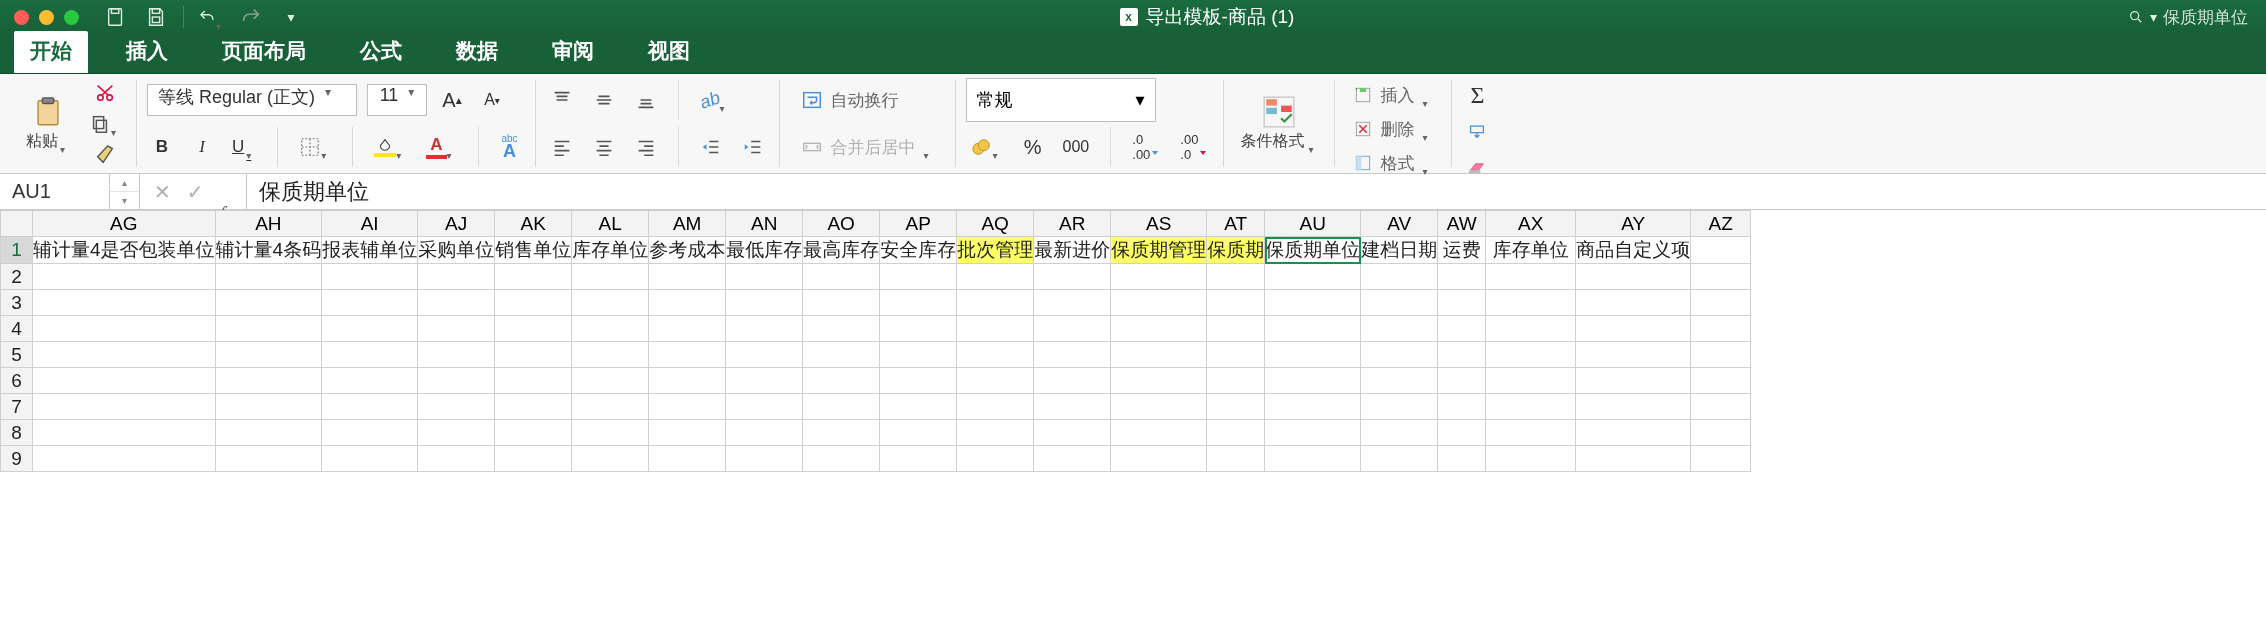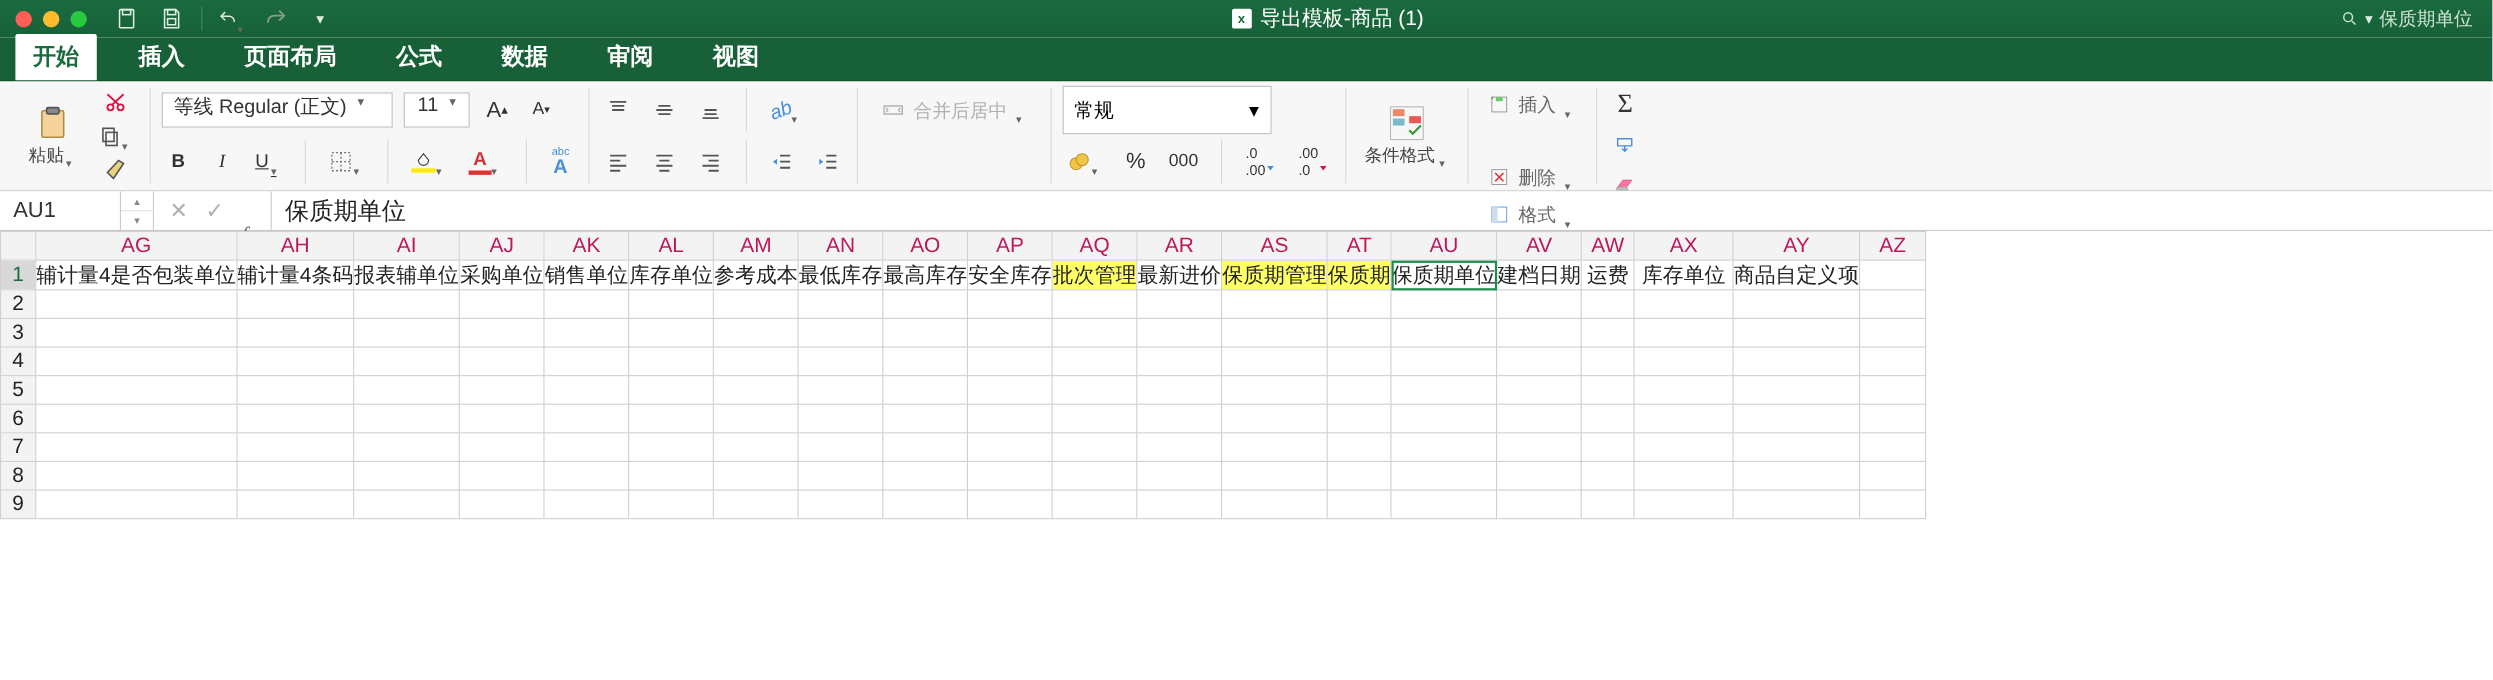--- a/index.html
+++ b/index.html
@@ -54,21 +54,21 @@
   .namebox-spin div { flex:1; display:flex; align-items:center; justify-content:center; font-size:10px; color:#888; border-bottom:1px solid #e4e4e4;}
   .namebox-spin div:last-child { border-bottom:none;}
   .fbtns { display:flex; align-items:center; gap:16px; padding:0 14px; border-right:1px solid #c9c9c9; color:#b0b0b0; font-size:20px;}
   .fbtns .fx { font-style:italic; color:#666; font-family: "Times New Roman", serif; margin-top: 45px;}
   .fval { flex:1; display:flex; align-items:center; padding-left:12px; font-size:22px; color:#222;}
 
   
   .gridwrap { position:relative; height: calc(618px - 34px - 40px - 100px - 36px); overflow:hidden; background:#fff;}
   table.grid { border-collapse: collapse; table-layout: fixed; }
   table.grid th, table.grid td { border: 1px solid #d0d0d0; font-size: 19px; color:#222; text-align:center; overflow:hidden; white-space:nowrap;}
-  table.grid th { background:#f3f3f3; font-weight:normal; color:#be185d; height:26px; }
+  table.grid th { background:#f3f3f3; font-weight:normal; color:#000000; height:26px; }
   .corner { width:32px; background:#f3f3f3; border:1px solid #d0d0d0;}
   .rowhdr { width:32px; background:#f3f3f3; text-align:center; color:#555; font-size:18px;}
   table.grid td { height:26px; }
   th.active-col { background:#d8d8d8; color:#1a6b3f; font-weight:bold; }
   td.hl { background:#ffff66; }
   td.sel-cell { outline:2px solid #1a8f4a; outline-offset:-2px; background:#fff;}
   .rowhdr.active { background:#d8d8d8; color:#1a6b3f; }
 </style>
 </head>
 <body>
@@ -268,20 +268,29 @@
             <path d="M10 6h10M10 12h10M10 18h10"></path>
             <path d="M3 9l4 3-4 3z" fill="#4a90d9" stroke="none"></path>
           </svg>
         </div>
     </div>
   </div>
 
   <div class="group">
     <div class="group-row">
       <div class="btn" style="gap:8px; padding:0 10px;">
+        <svg class="ico" viewBox="0 0 24 24" fill="none" stroke="#4a90d9" stroke-width="1.6">
+            <rect x="3" y="4" width="18" height="16"></rect>
+            <path d="M7 9h10v3a3 3 0 01-3 3h-4m0 0l2-2m-2 2l2 2" stroke="#4a90d9"></path>
+          </svg>
+        <span class="rtxt">自动换行</span>
+      </div>
+    </div>
+    <div class="group-row">
+      <div class="btn" style="gap:8px; padding:0 10px;">
         <svg class="ico" viewBox="0 0 24 24" fill="none" stroke="#b0b0b0" stroke-width="1.4">
             <rect x="3" y="8" width="18" height="8"></rect>
             <path d="M7 12l-2-2m2 2l-2 2M17 12l2-2m-2 2l2 2"></path>
           </svg>
         <span class="rtxt disabled">合并后居中</span>
         <span class="dd"></span>
       </div>
     </div>
   </div>
 
@@ -338,21 +347,21 @@
     <div class="stack" style="gap:4px; justify-content:center;">
       <div class="btn" style="gap:8px; padding:0 8px;">
         <svg width="18" height="18" viewBox="0 0 24 24">
             <rect x="3" y="3" width="18" height="18" fill="none" stroke="#888"></rect>
             <rect x="8" y="3" width="8" height="5" fill="#6c6"></rect>
             <path d="M4 2l-2 2 2 2" fill="#3a9a3a"></path>
           </svg>
         <span class="rtxt">插入</span>
           <span class="dd"></span>
       </div>
-      <div class="btn" style="gap:8px; padding:0 8px;margin-top:32px;">
+      <div class="btn" style="gap:8px; padding:0 8px;">
         <svg width="18" height="18" viewBox="0 0 24 24">
             <rect x="3" y="3" width="18" height="18" fill="none" stroke="#888"></rect>
             <path d="M7 7l10 10M17 7L7 17" stroke="#d33" stroke-width="2"></path>
           </svg>
         <span class="rtxt">删除</span>
           <span class="dd"></span>
       </div>
       <div class="btn" style="gap:8px; padding:0 8px;">
         <svg width="18" height="18" viewBox="0 0 24 24">
             <rect x="3" y="3" width="18" height="18" fill="none" stroke="#4a90d9"></rect>

